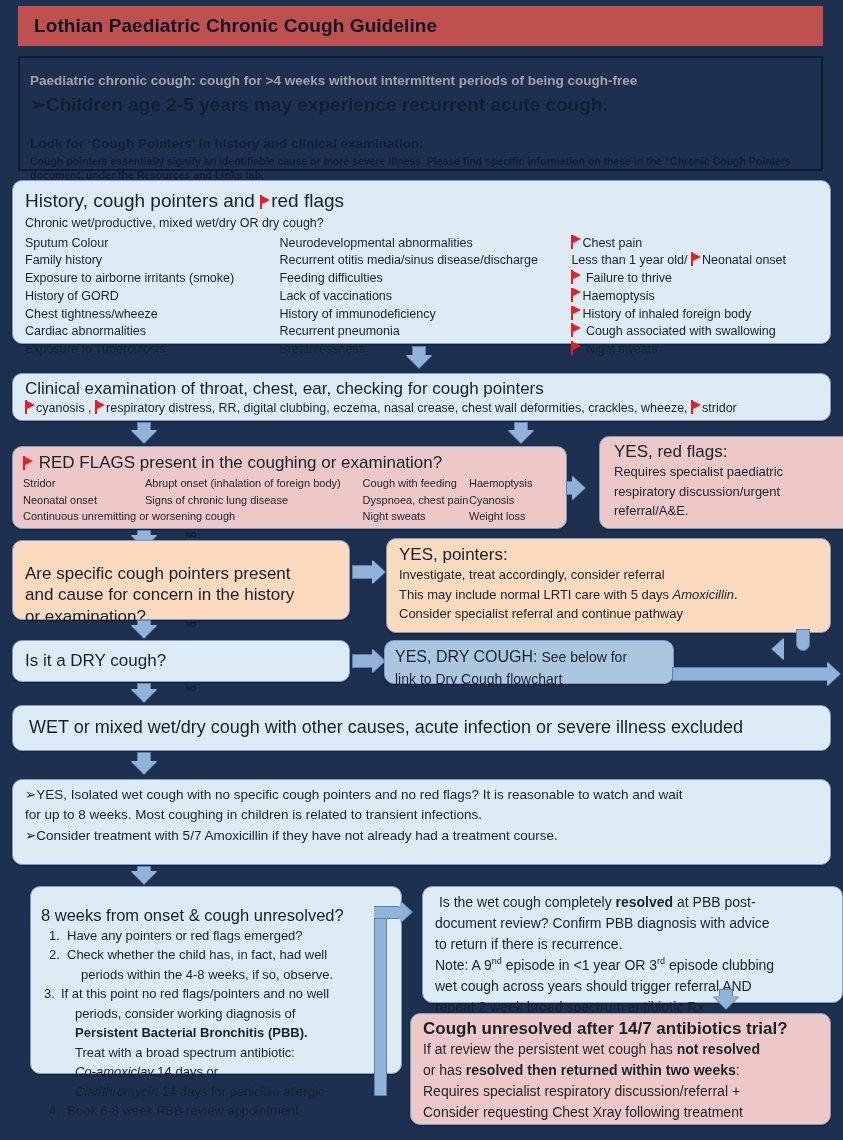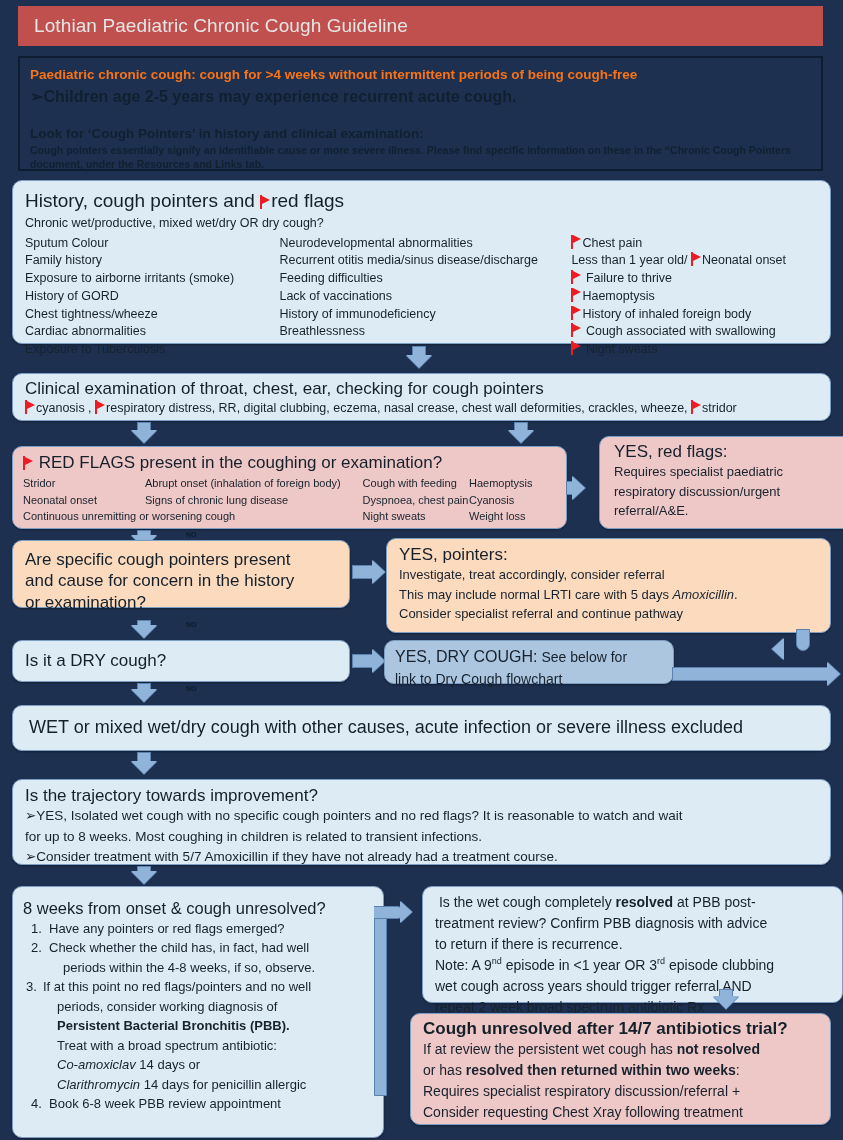--- a/index.html
+++ b/index.html
@@ -9,30 +9,30 @@
     font-family: "Liberation Sans", sans-serif;
     overflow: hidden;
   }
   .page { position: relative; width: 843px; height: 1140px; background:#1d3050; }
 
   
   .title-bar {
     position:absolute; left:18px; top:6px; width:805px; height:40px;
     background:#c0504d; display:flex; align-items:center; padding-left:16px;
   }
-  .title-bar .t { color:#e5e5e5; font-size:19px; font-weight:normal; letter-spacing:.1px; }
+  .title-bar .t { color:#0f172a; font-size:19px; font-weight:bold; letter-spacing:.1px; }
 
   
   .intro {
     position:absolute; left:18px; top:56px; width:805px; height:115px;
     background:#1d3050; border:2px solid #0d1c2e; padding:7px 10px 6px 10px;
     color:#0f1d2f;
   }
-  .intro .l1 { font-size:13.5px; font-weight:bold; color:#f97316; line-height:1.45; }
-  .intro .l2 { font-size:16px; font-weight:bold; color:#10202f; line-height:1.45; }
+  .intro .l1 { font-size:13.5px; font-weight:bold; color:#a3a3a3; line-height:1.45;margin-top:6px; }
+  .intro .l2 { font-size:19px; font-weight:bold; color:#10202f; line-height:1.45; }
   .intro .l3 { font-size:13.5px; font-weight:bold; color:#10202f; margin-top:16px; line-height:1.45;}
   .intro .l4 { font-size:10.5px; font-weight:bold; color:#10202f; line-height:1.35; }
 
   
   .box {
     position:absolute; border-radius:10px; border:1.5px solid #7d9ec4;
     box-shadow: 0 1px 2px rgba(0,0,0,.35);
   }
   .blue   { background:#dcebf4; }
   .blue2  { background:#abc6de; }
@@ -113,20 +113,21 @@
         <div class="sub">Chest tightness/wheeze</div>
         <div class="sub">Cardiac abnormalities</div>
         <div class="sub">Exposure to Tuberculosis</div>
       </div>
       <div style="width:296px;">
         <div class="sub">Neurodevelopmental abnormalities</div>
         <div class="sub">Recurrent otitis media/sinus disease/discharge</div>
         <div class="sub">Feeding difficulties</div>
         <div class="sub">Lack of vaccinations</div>
         <div class="sub">History of immunodeficiency</div>
+        <div class="sub">Recurrent pneumonia</div>
         <div class="sub">Breathlessness</div>
       </div>
       <div style="width:250px;">
         <div class="sub"><span class="flag"></span><span>Chest pain</span></div>
         <div class="sub"><span>Less than 1 year old/</span> <span class="flag"></span><span>Neonatal onset</span></div>
         <div class="sub"><span class="flag"></span> <span>Failure to thrive</span></div>
         <div class="sub"><span class="flag"></span><span>Haemoptysis</span></div>
         <div class="sub"><span class="flag"></span><span>History of inhaled foreign body</span></div>
         <div class="sub"><span class="flag"></span> <span>Cough associated with swallowing</span></div>
         <div class="sub"><span class="flag"></span> <span>Night sweats</span></div>
@@ -189,21 +190,21 @@
     <div class="sub13">respiratory discussion/urgent</div>
     <div class="sub13">referral/A&amp;E.</div>
   </div>
 
   <div class="arrow-down" style="left:131px; top:530px;">
     <div class="shaft" style="height:6px;"></div>
       <div class="head"></div>
   </div>
   <div class="nolabel" style="left:186px; top:531px;">NO</div>
 
-  <div class="box peach" style="left:12px; top:540px; width:338px; height:68px; padding:8px 12px;">
+  <div class="box peach" style="left:12px; top:540px; width:338px; height:80px; padding:22px 12px;">
     <div class="hdr">Are specific cough pointers present</div>
     <div class="hdr">and cause for concern in the history</div>
     <div class="hdr">or examination?</div>
   </div>
 
   <div class="arrow-right" style="left:352px; top:560px;">
     <div class="shaft" style="width:20px;"></div>
       <div class="head"></div>
   </div>
 
@@ -253,32 +254,31 @@
   <div class="box blue" style="left:12px; top:705px; width:819px; height:46px; padding:10px 16px;">
     <div class="hdr" style="font-size:18px;">WET or mixed wet/dry cough with other causes, acute infection or severe illness excluded</div>
   </div>
 
   <div class="arrow-down" style="left:131px; top:752px;">
     <div class="shaft" style="height:10px;"></div>
       <div class="head"></div>
   </div>
 
   <div class="box blue" style="left:12px; top:779px; width:819px; height:86px; padding:5px 12px;">
-    <div class="hdr">Is the trajectory towards improvement?</div>
     <div class="sub13" style="font-size:13.5px;">➢YES, Isolated wet cough with no specific cough pointers and no red flags? It is reasonable to watch and wait</div>
     <div class="sub13" style="font-size:13.5px;">for up to 8 weeks.  Most coughing in children is related to transient infections.</div>
     <div class="sub13" style="font-size:13.5px;">➢Consider treatment with 5/7 Amoxicillin if they have not already had a treatment course.</div>
   </div>
 
   <div class="arrow-down" style="left:131px; top:866px;">
     <div class="shaft" style="height:6px;"></div>
       <div class="head"></div>
   </div>
 
-  <div class="box blue" style="left:12px; top:886px; width:372px; height:252px; padding:11px 10px;">
+  <div class="box blue" style="left:30px; top:886px; width:372px; height:188px; padding:18px 10px;">
     <div class="hdr" style="font-size:16.5px;">8 weeks from onset &amp; cough unresolved?</div>
     <div style="display:flex;">
         <div class="sub13" style="width:26px;padding-left:8px;">1.</div>
         <div class="sub13">Have any pointers or red flags emerged?</div>
       </div>
     <div style="display:flex;">
         <div class="sub13" style="width:26px;padding-left:8px;">2.</div>
         <div>
           <div class="sub13">Check whether the child has, in fact, had well</div>
           <div class="sub13" style="padding-left:14px;">periods within the 4-8 weeks, if so, observe.</div>
@@ -302,21 +302,21 @@
   </div>
 
   <div class="pipe" style="left:374px; top:906px; width:13px; height:190px; border-radius:8px 8px 0 0;"></div>
   <div class="pipe" style="left:374px; top:906px; width:30px; height:13px; border-radius:0 8px 8px 0; border-left:none;"></div>
   <div style="position:absolute; left:400px; top:901px; width:0;height:0;
        border-top:11px solid transparent; border-bottom:11px solid transparent;
        border-left:12px solid #8fb3d9; filter:drop-shadow(1px 0 0 #5b82ae);"></div>
 
   <div class="box blue" style="left:422px; top:886px; width:421px; height:117px; padding:5px 12px;">
     <div class="sub13" style="font-size:14px;">&nbsp;<span>Is the wet cough completely </span><span class="bd">resolved</span><span> at PBB post-</span></div>
-    <div class="sub13" style="font-size:14px;">treatment review? Confirm PBB diagnosis with advice</div>
+    <div class="sub13" style="font-size:14px;">document review? Confirm PBB diagnosis with advice</div>
     <div class="sub13" style="font-size:14px;">to return if there is recurrence.</div>
     <div class="sub13" style="font-size:14px;"><span>Note: A 9</span><sup style="font-size:9px;">nd</sup><span> episode in &lt;1 year OR 3</span><sup style="font-size:9px;">rd</sup><span> episode clubbing</span></div>
     <div class="sub13" style="font-size:14px;">wet cough across years should trigger referral AND</div>
     <div class="sub13" style="font-size:14px;">repeat 2 week broad spectrum antibiotic Rx</div>
   </div>
 
   <div class="arrow-down" style="left:713px; top:989px;">
     <div class="shaft" style="height:8px;"></div>
       <div class="head"></div>
   </div>

